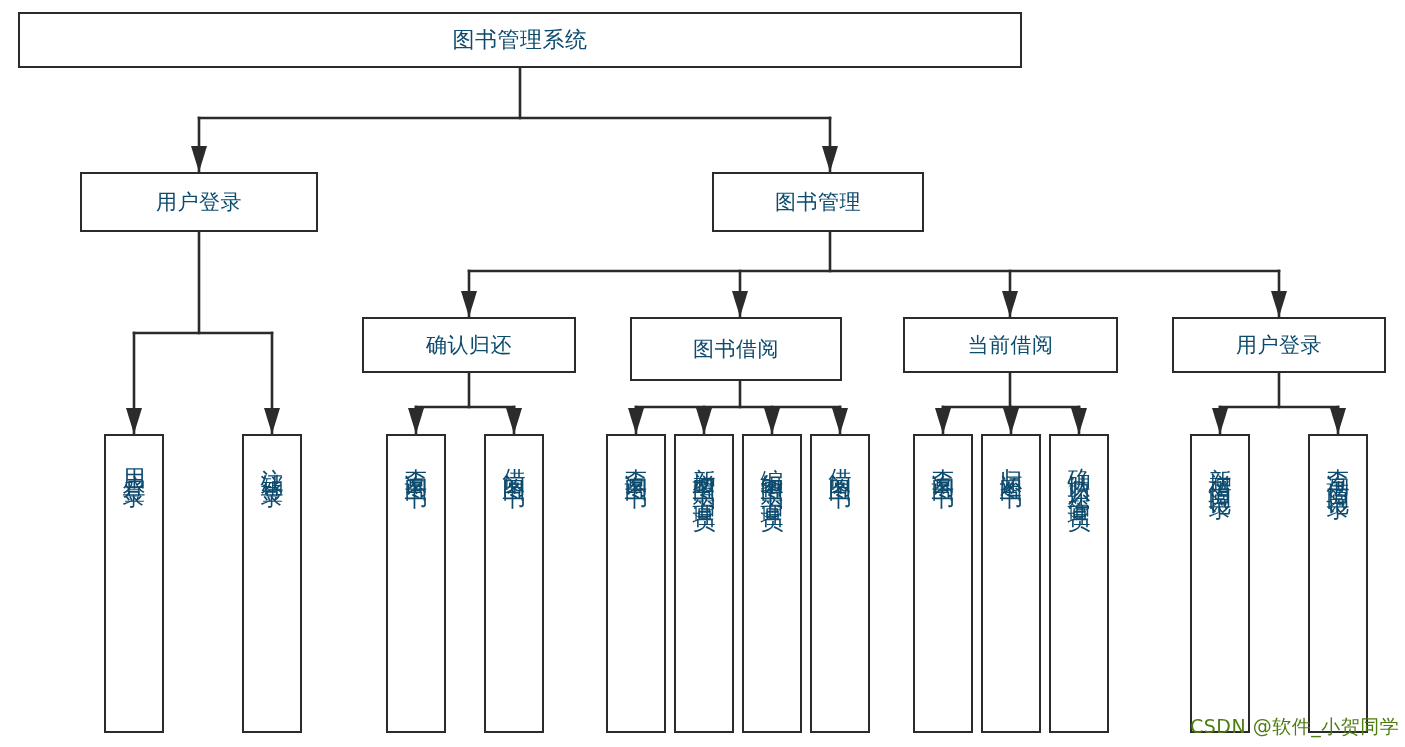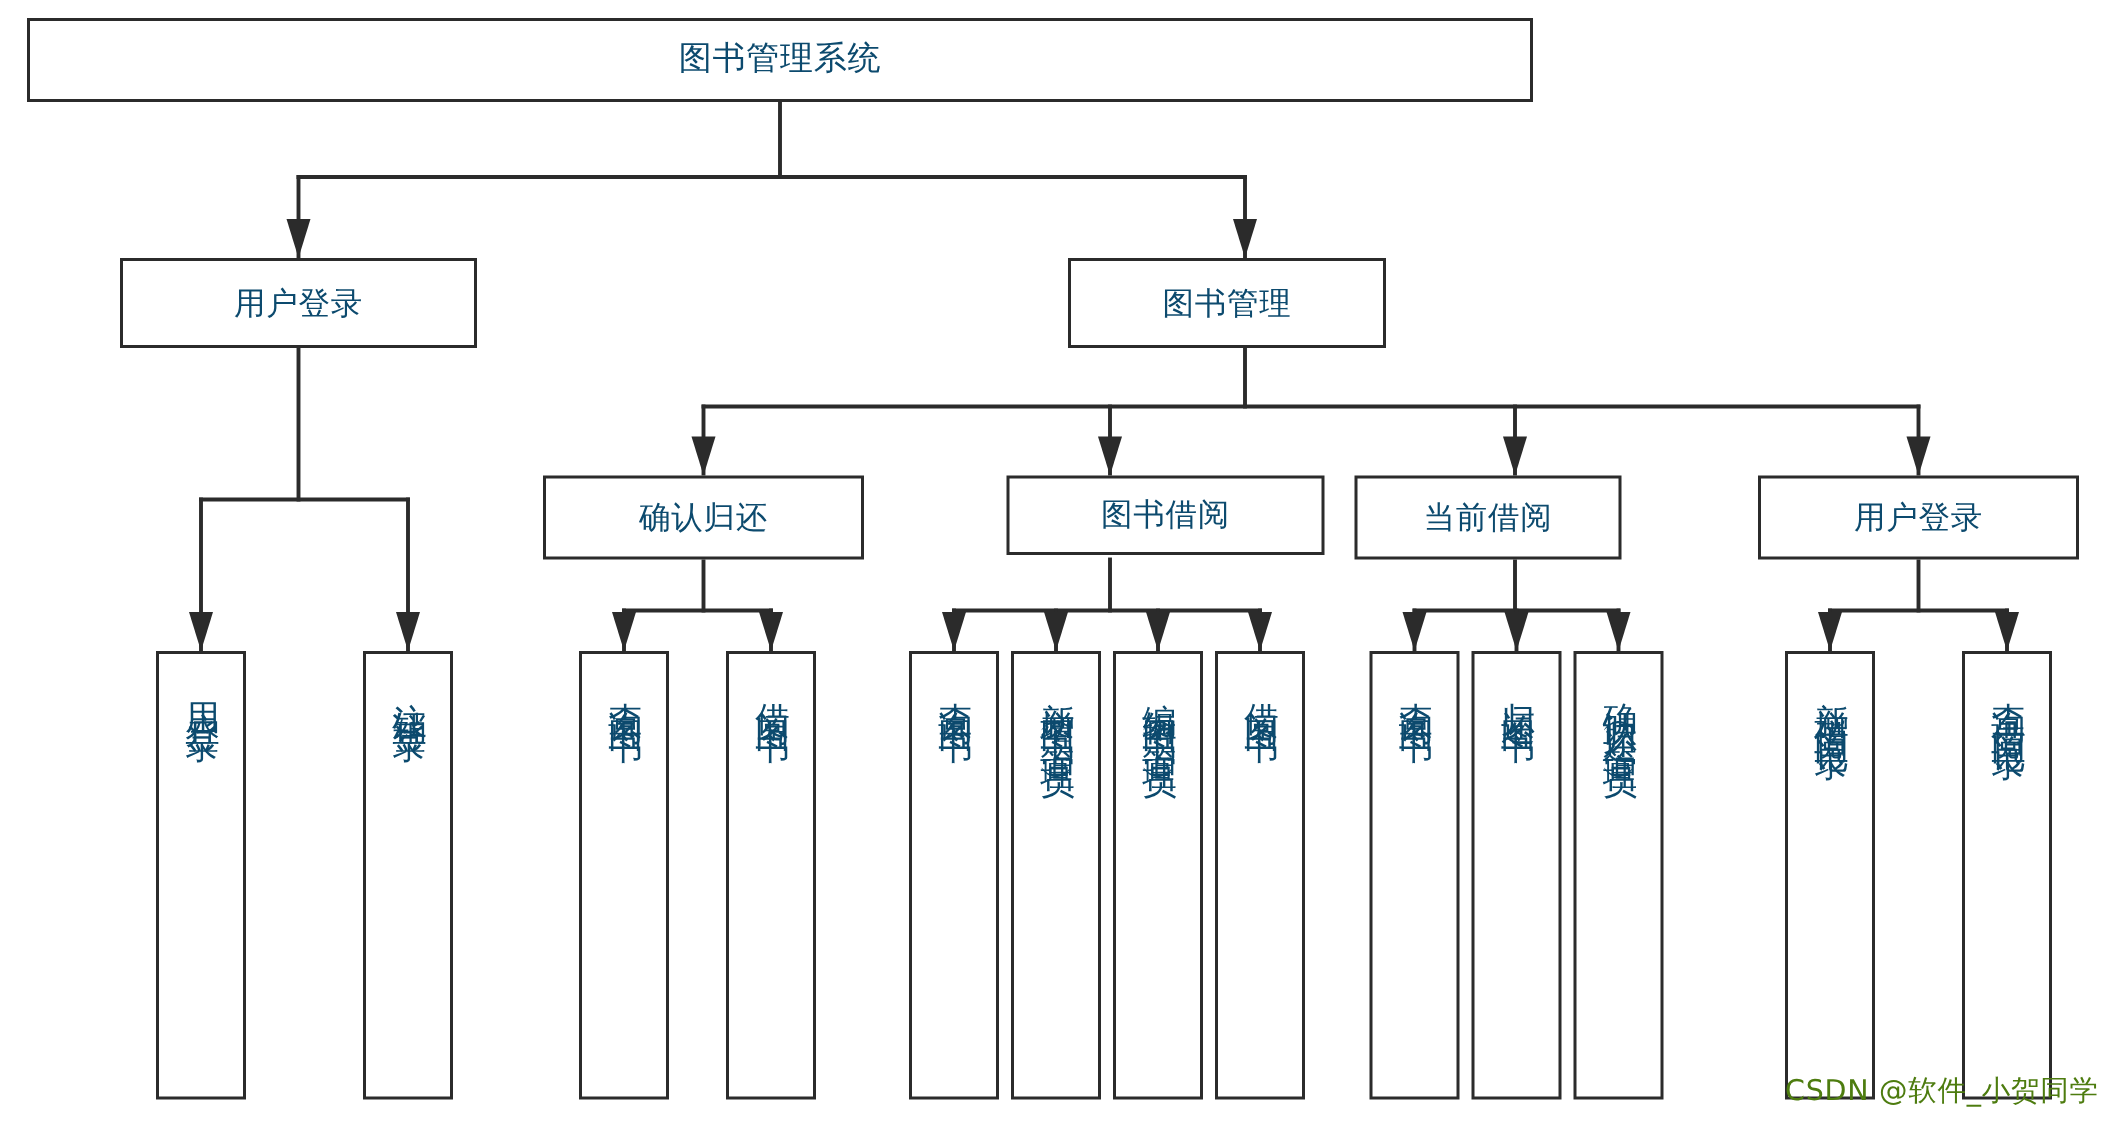--- a/index.html
+++ b/index.html
@@ -135,24 +135,24 @@
       </div>
       <div class="node horiz" style="left: 80px; top: 172px; width: 238px; height: 60px;">
         <span class="label">用户登录</span>
       </div>
       <div class="node horiz" style="left: 712px; top: 172px; width: 212px; height: 60px;">
         <span class="label">图书管理</span>
       </div>
       <div class="node horiz" style="left: 362px; top: 317px; width: 214px; height: 56px;">
         <span class="label">确认归还</span>
       </div>
-      <div class="node horiz" style="left: 671px; top: 317px; width: 212px; height: 53px; align-items: center;">
+      <div class="node horiz" style="left: 630px; top: 317px; width: 212px; height: 64px; align-items: center;">
         <span class="label">图书借阅</span>
       </div>
-      <div class="node horiz" style="left: 903px; top: 317px; width: 178px; height: 56px;">
+      <div class="node horiz" style="left: 903px; top: 317px; width: 215px; height: 56px;">
         <span class="label">当前借阅</span>
       </div>
       <div class="node horiz" style="left: 1172px; top: 317px; width: 214px; height: 56px;">
         <span class="label">用户登录</span>
       </div>
       <div class="node vert" style="left: 104px; top: 434px; width: 60px; height: 299px;">
         <span class="label">用户登录</span>
       </div>
       <div class="node vert" style="left: 242px; top: 434px; width: 60px; height: 299px;">
         <span class="label">注销登录</span>

